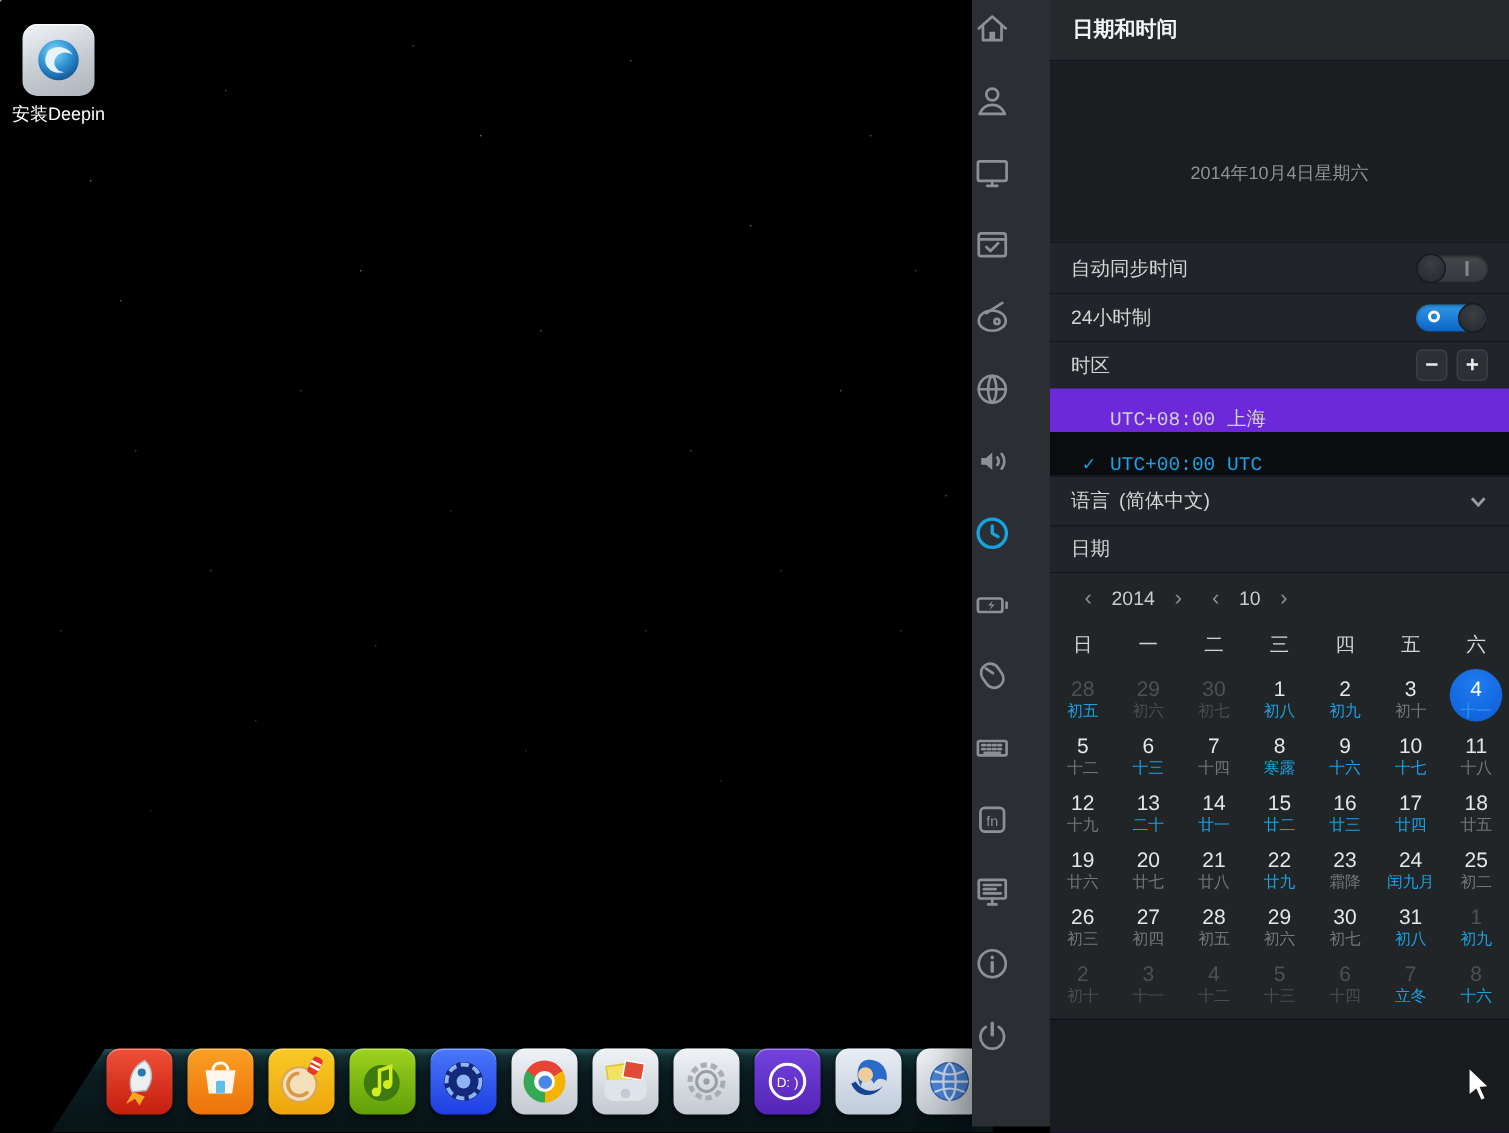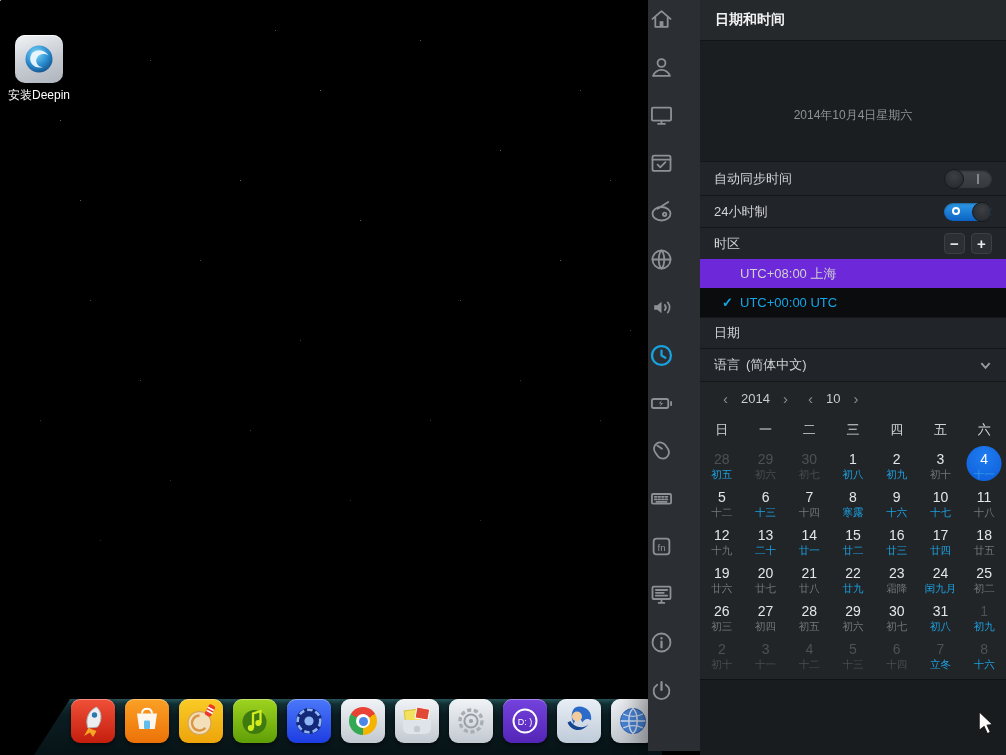--- a/index.html
+++ b/index.html
@@ -25,21 +25,21 @@
       140px 380px rgba(255,255,255,.35), 560px 260px rgba(255,255,255,.45),
       610px 180px rgba(255,255,255,.4), 300px 340px rgba(255,255,255,.3),
       80px 200px rgba(255,255,255,.45), 520px 380px rgba(255,255,255,.3),
       430px 420px rgba(255,255,255,.3), 250px 430px rgba(255,255,255,.28),
       170px 480px rgba(255,255,255,.25), 600px 420px rgba(255,255,255,.3),
       350px 500px rgba(255,255,255,.22), 100px 540px rgba(255,255,255,.2),
       480px 520px rgba(255,255,255,.22), 630px 330px rgba(255,255,255,.4),
       35px 60px rgba(255,255,255,.5), 275px 30px rgba(255,255,255,.4); }
 
   
-  .desktop-icon { position:absolute; left:8px; top:16px; width:62px; text-align:center; cursor:default;margin-top:19px; }
+  .desktop-icon { position:absolute; left:8px; top:16px; width:62px; text-align:center; cursor:default; }
   .desktop-icon .tile { width:48px; height:48px; margin:0 auto; border-radius:10px;
     background:linear-gradient(160deg,#f2f4f6,#c6cbd2 55%,#aeb4bc);
     box-shadow:0 1px 3px rgba(0,0,0,.5), inset 0 1px 0 rgba(255,255,255,.8);
     display:flex; align-items:center; justify-content:center; }
   .desktop-icon .label { margin-top:4px; font-size:12px; color:#fff;
     text-shadow:0 1px 2px rgba(0,0,0,.9); white-space:nowrap; }
 
   
   .dock-platform { position:absolute; left:0; top:699px; width:662px; height:56px;
     clip-path:polygon(34px 100%, 70px 0, 100% 0, 100% 100%);
@@ -104,22 +104,22 @@
   .toggle.on .knob { position:absolute; right:0; top:-1px; width:20px; height:20px; border-radius:50%;
     background:radial-gradient(circle at 50% 35%,#3c3f43,#23262a); border:1px solid #17191c; }
   .toggle.on .mark-o { position:absolute; left:8px; top:4px; width:8px; height:8px; border-radius:50%;
     border:2px solid #fff; }
 
   .sq-btn { width:21px; height:21px; border-radius:4px; background:#2c2f33; border:1px solid #3c3f43;
     color:#e8eaec; font-size:15px; line-height:18px; text-align:center; cursor:pointer; margin-left:6px;
     font-weight:bold; }
 
   
-  .tz-row { height:29px; flex:0 0 29px; display:flex; align-items:center; padding-left:40px;
-    font-size:13px; color:#cfd1d3; cursor:pointer; position:relative; }
+  .tz-row { height:29px; flex:0 0 29px; display:flex; align-items:flex-end; padding-left:40px;
+    font-size:13px; color:#cfd1d3; cursor:pointer; position:relative;font-family:Liberation Mono, monospace; }
   .tz-row.selected { background:#0b0c0e; color:#14a6e8; }
   .tz-row .check { position:absolute; left:22px; color:#14a6e8; font-size:13px; font-weight:bold; }
 
   .chev-down { width:13px; height:13px; stroke:#9a9da0; fill:none; stroke-width:2; }
 
   
   .calendar { border-top:1px solid #141619; background:#222528; flex:0 0 298px; }
   .cal-nav { height:32px; display:flex; align-items:center; padding-left:18px; font-size:13px;
     color:#c9cbcd; gap:4px; }
   .cal-nav .nav-btn { color:#8b8e91; cursor:pointer; font-size:15px; padding:0 5px; }
@@ -382,31 +382,31 @@
       <div id="tz-list">
           <div class="tz-row">
             <span>UTC+08:00 上海</span>
           </div>
           <div class="tz-row selected">
             <span class="check">✓</span>
             <span>UTC+00:00 UTC</span>
           </div>
         </div>
 
-      <div class="cc-row row-date">
-        <span class="lbl">日期</span>
-      </div>
-
       <div class="cc-row row-lang">
         <span class="lbl">语言</span>
         <span class="lbl dim" style="margin-left:6px">(简体中文)</span>
         <span class="spacer"></span>
         <svg class="chev-down" viewBox="0 0 14 14">
           <path d="M2.5 4.5 L7 9.5 L11.5 4.5"></path>
         </svg>
+      </div>
+
+      <div class="cc-row row-date">
+        <span class="lbl">日期</span>
       </div>
 
       <div class="calendar">
         <div class="cal-nav">
           <span class="nav-btn">‹</span>
           <span class="nav-val">2014</span>
           <span class="nav-btn">›</span>
           <span class="nav-btn" style="margin-left:6px">‹</span>
           <span class="nav-val">10</span>
           <span class="nav-btn">›</span>

